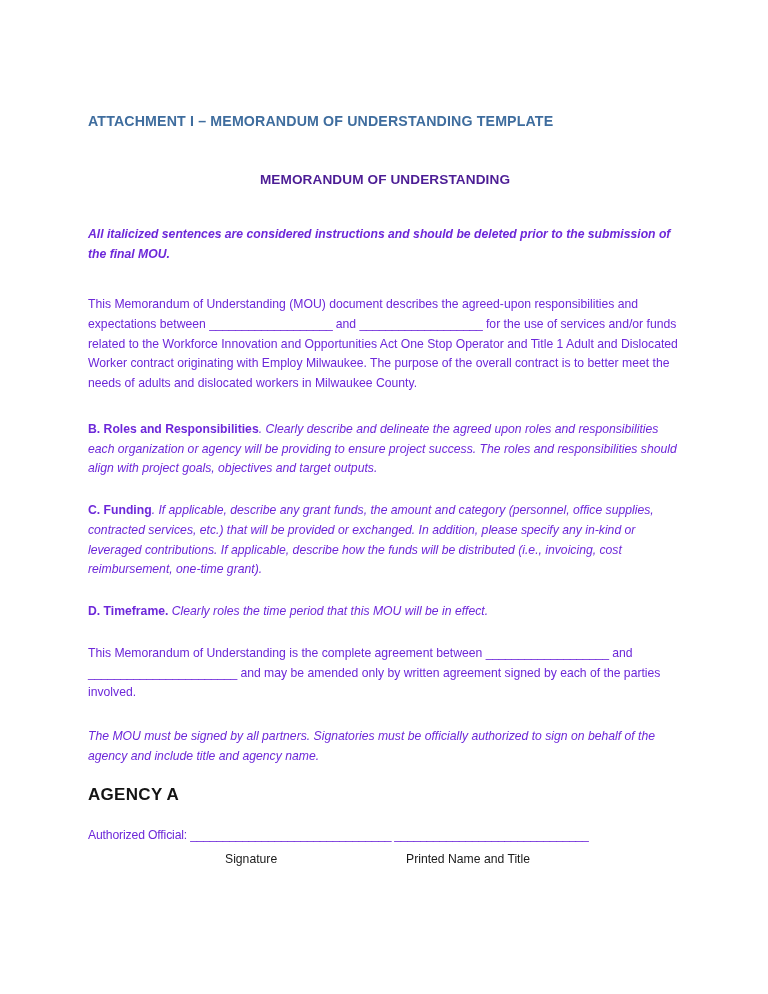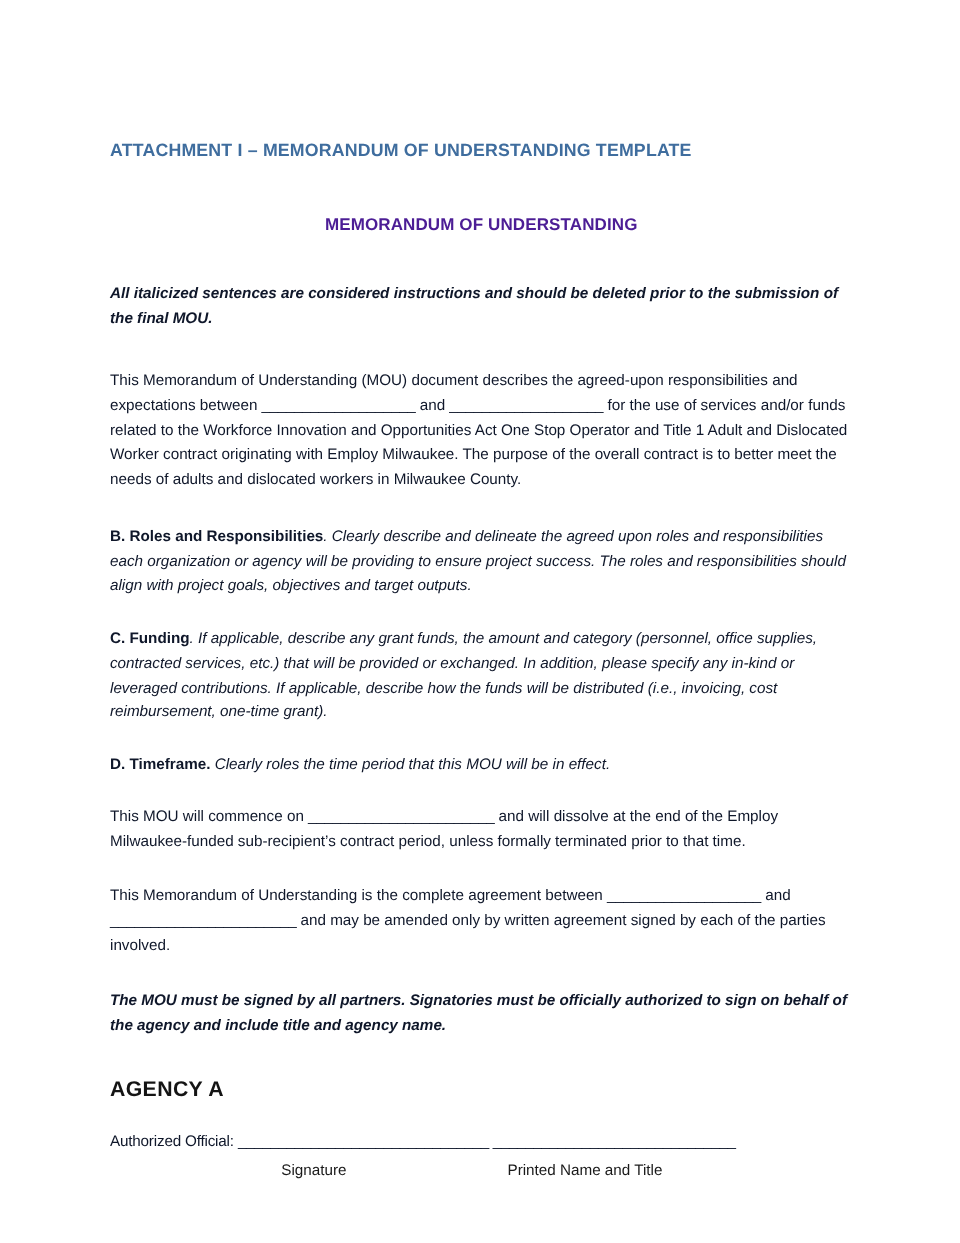--- a/index.html
+++ b/index.html
@@ -45,21 +45,21 @@
     text-align: center;
     color: #4c1d95;
     letter-spacing: 0.1px;
     margin: 0 0 38px 0;
   }
 
   p {
     margin: 0;
     font-size: 12.2px;
     line-height: 1.62;
-    color: #0f172a;
+    color: #6d28d9;
   }
 
   .instruction {
     font-weight: bold;
     font-style: italic;
     margin-bottom: 30px;
   }
 
   .body-para {
     margin-bottom: 26px;
@@ -76,22 +76,21 @@
   .section .desc {
     font-style: italic;
   }
 
   .para-block {
     margin-bottom: 24px;
   }
 
   .italic-note {
     font-style: italic;
-    margin-bottom: 28px;
-    font-weight: bold;
+    margin-bottom: 14px;
   }
 
   .agency-label {
     font-size: 17px;
     font-weight: bold;
     letter-spacing: 0.3px;
     margin: 0 0 18px 0;
     color: #141414;
   }
 
@@ -138,21 +137,20 @@
 
     <p class="body-para"><span>This Memorandum of Understanding (MOU) document describes the agreed-upon responsibilities and expectations between </span><span class="blank">___________________</span><span> and </span><span class="blank">___________________</span><span> for the use of services and/or funds related to the Workforce Innovation and Opportunities Act One Stop Operator and Title 1 Adult and Dislocated Worker contract originating with Employ Milwaukee. The purpose of the overall contract is to better meet the needs of adults and dislocated workers in Milwaukee County.</span></p>
 
 
     <p class="section"><span class="lead">B. Roles and Responsibilities</span><span class="desc">. Clearly describe and delineate the agreed upon roles and responsibilities each organization or agency will be providing to ensure project success. The roles and responsibilities should align with project goals, objectives and target outputs.</span></p>
 
     <p class="section"><span class="lead">C. Funding</span><span class="desc">. If applicable, describe any grant funds, the amount and category (personnel, office supplies, contracted services, etc.) that will be provided or exchanged. In addition, please specify any in-kind or leveraged contributions. If applicable, describe how the funds will be distributed (i.e., invoicing, cost reimbursement, one-time grant).</span></p>
 
     <p class="section"><span class="lead">D. Timeframe.</span><span class="desc"> Clearly roles the time period that this MOU will be in effect.</span></p>
 
-    <p class="para-block"><span>This MOU will commence on </span><span class="blank">_______________________</span><span> and will dissolve at the end of the Employ Milwaukee-funded sub-recipient’s contract period, unless formally terminated prior to that time.</span></p>
 
     <p class="para-block"><span>This Memorandum of Understanding is the complete agreement between </span><span class="blank">___________________</span><span> and </span><span class="blank">_______________________</span><span> and may be amended only by written agreement signed by each of the parties involved.</span></p>
 
     <p class="italic-note">The MOU must be signed by all partners. Signatories must be officially authorized to sign on behalf of the agency and include title and agency name.</p>
 
     <p class="agency-label">AGENCY A</p>
 
     <p class="sig-line"><span>Authorized Official: </span><span class="blank">_______________________________</span><span class="blank"> ______________________________</span></p>
 
     <div class="sig-captions">

